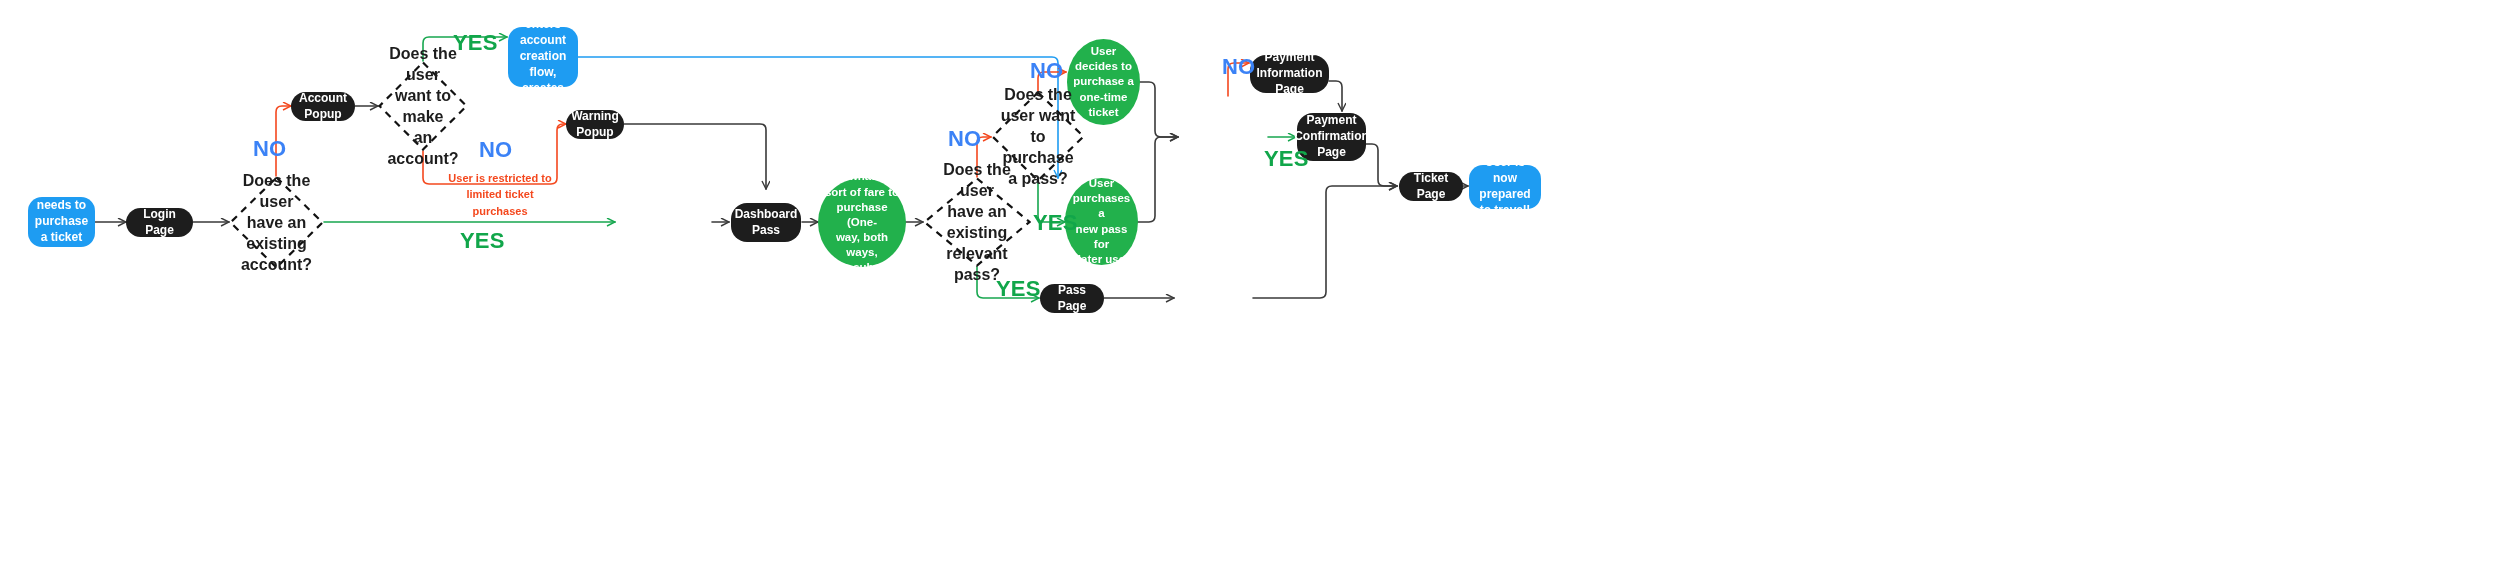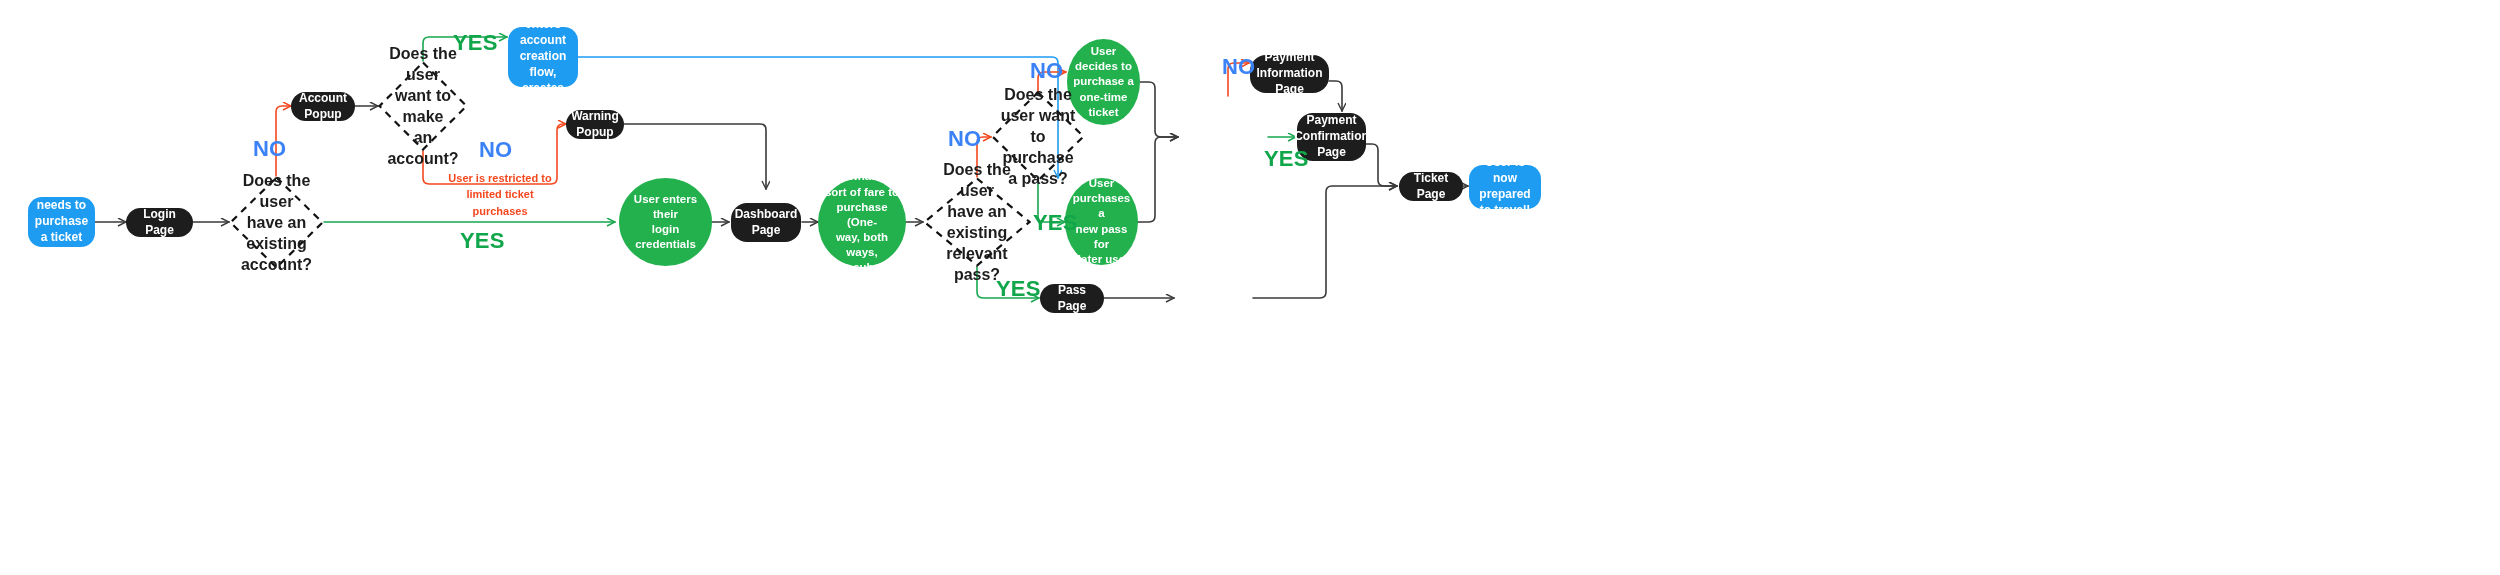--- a/index.html
+++ b/index.html
@@ -211,28 +211,24 @@
     <span class="txt">User enters
 account creation
 flow, creates
 account</span>
   </div>
 
   <div class="node n-page" style="left:566px; top:110px; width:58px; height:29px;">
     <span class="txt">Warning Popup</span>
   </div>
 
-  <div class="node n-process" style="left:619px; top:178px; width:93px; height:88px;">
-    <span class="txt">User enters their
-login credentials</span>
-  </div>
 
   <div class="node n-page" style="left:731px; top:203px; width:70px; height:39px;">
     <span class="txt">Dashboard
-Page</span>
+Pass</span>
   </div>
 
   <div class="node n-process" style="left:818px; top:178px; width:88px; height:89px;">
     <span class="txt">User decides what
 sort of fare to
 purchase (One-
 way, both ways,
 bus, subway, etc.)</span>
   </div>
 

